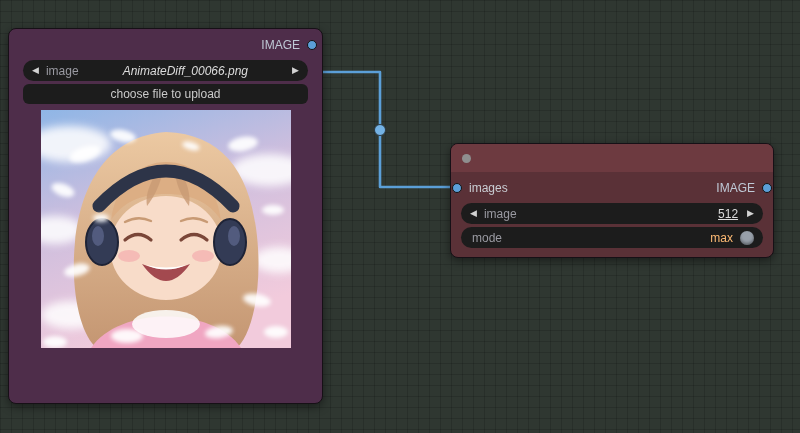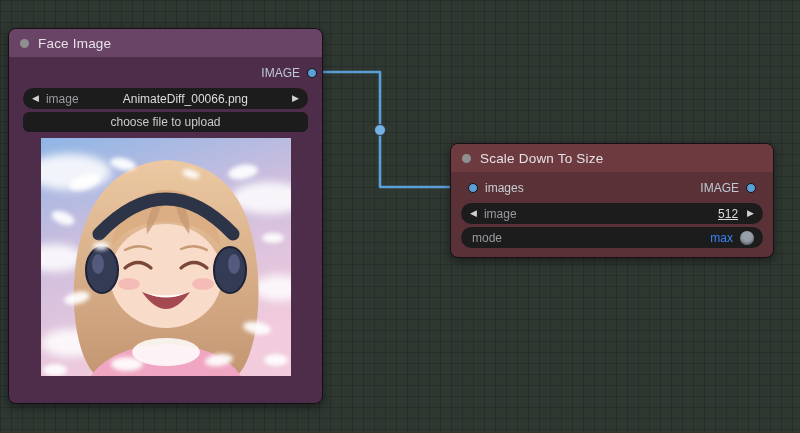--- a/index.html
+++ b/index.html
@@ -29,38 +29,38 @@
   .node-face { left:8px; top:28px; width:313px; height:374px; background:#4e2d4a; }
   .node-face .titlebar { background:#6a4467; }
 
   
   .node-scale { left:450px; top:143px; width:322px; height:113px; background:#5a3137; }
   .node-scale .titlebar { background:#6d3a40; }
 
   .slots { margin-top:4px; }
   .slot-row { position:relative; height:24px; display:flex; align-items:center; font-size:12px; }
   .slot-out { justify-content:flex-end; padding-right:5px; gap:7px; }
-  .slot-both { justify-content:space-between; padding:0 17px;text-align:center; }
+  .slot-both { justify-content:space-between; padding:0 1px;text-align:center; }
   .slot-side { display:flex; align-items:center; gap:7px; }
   .slot-label { color:#c9cdd3; }
   .slot-label-out { color:#bfc9d6; }
   .port { width:10px; height:10px; border-radius:50%; border:1px solid #141414; box-sizing:border-box; flex:0 0 auto; }
   .port-image { background:#5b9fd8; }
   .port-mask  { background:#7ed67e; }
 
   .widget {
     height:21px; margin:3px 14px; background:#1c1c1c; border-radius:11px;
     display:flex; align-items:center; padding:0 9px; font-size:12px; color:#a0a0a6;
   }
   .node-scale .widget { margin:3px 10px; }
   .warrow { color:#d2d2d2; font-size:9px; line-height:1; cursor:pointer; }
   .wlabel { margin-left:7px; color:#9a9aa2; }
-  .wvalue-center { flex:1; text-align:center; color:#dcdcdc; }
+  .wvalue-center { flex:1; text-align:center; color:#dcdcdc;font-style:italic; }
   .wvalue-right  { flex:1; text-align:right; color:#dcdcdc; margin-right:9px;text-decoration:underline; }
-  .wvalue-toggle { margin-left:auto; color:#3b82f6; }
+  .wvalue-toggle { margin-left:auto; color:#fdba74; }
   .toggle-knob {
     width:14px; height:14px; border-radius:50%; margin-left:7px;
     background:#98a0aa; box-shadow:inset 0 -2px 3px rgba(0,0,0,0.35);
   }
   .upload-btn {
     height:20px; margin:3px 14px; background:#1c1c1c; border-radius:6px;
     display:flex; align-items:center; justify-content:center;
     font-size:12px; color:#cacaca; cursor:pointer;
   }
   .preview {
@@ -73,24 +73,20 @@
 <body>
 
 <div class="canvas">
 
   <svg class="links" width="800" height="433" viewBox="0 0 800 433">
     <path d="M 311 72 L 380 72 L 380 187 L 460 187" fill="none" stroke="#5b9fd8" stroke-width="2.6" stroke-linejoin="round"></path>
     <circle cx="380" cy="130" r="5.5" fill="#74b2e4" stroke="#2b3a44" stroke-width="1"></circle>
   </svg>
 
   <div class="node node-face">
-    <div class="titlebar">
-      <span class="title-dot"></span>
-      <span class="title-text">Face Image</span>
-    </div>
 
     <div class="slots">
       <div class="slot-row slot-out">
         <span class="slot-label slot-label-out">IMAGE</span>
         <span class="port port-image"></span>
       </div>
     </div>
 
     <div class="widget">
       <span class="warrow">◀</span>
@@ -176,21 +172,20 @@
           <ellipse cx="235" cy="222" rx="12" ry="6"></ellipse>
           <ellipse cx="14" cy="232" rx="12" ry="6"></ellipse>
         </g>
       </svg>
     </div>
   </div>
 
   <div class="node node-scale">
     <div class="titlebar">
       <span class="title-dot"></span>
-      <span class="title-text">Scale Down To Size</span>
     </div>
 
     <div class="slots">
       <div class="slot-row slot-both">
         <span class="slot-side">
           <span class="port port-image"></span>
           <span class="slot-label">images</span>
         </span>
         <span class="slot-side">
           <span class="slot-label slot-label-out">IMAGE</span>

